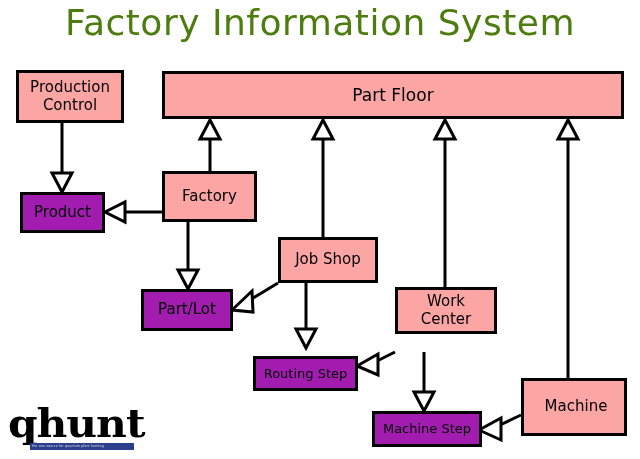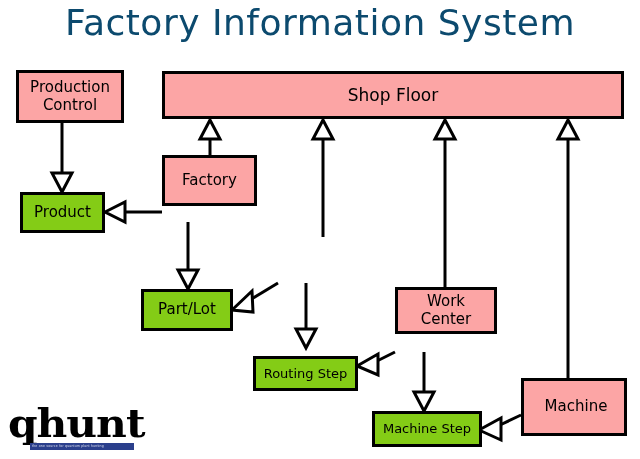--- a/index.html
+++ b/index.html
@@ -22,41 +22,41 @@
   }
   #title {
     position: absolute;
     left: 0;
     top: 2px;
     width: 640px;
     text-align: center;
     font-size: 36px;
     font-weight: 400;
     letter-spacing: 0.5px;
-    color: #0c4a6e;
+    color: #4d7c0f;
     font-family: "DejaVu Sans", sans-serif;
     white-space: nowrap;
   }
   .node {
     position: absolute;
     box-sizing: border-box;
     border: 3px solid #000000;
     display: flex;
     align-items: center;
     justify-content: center;
     text-align: center;
     color: #000000;
     font-family: "DejaVu Sans", sans-serif;
     line-height: 1.18;
     z-index: 3;
     padding: 0 2px;
     overflow: hidden;
   }
   .node.green { background: #fca5a5; }
-  .node.yellow { background: #84cc16; }
+  .node.yellow { background: #a21caf; }
 
   #svg-links {
     position: absolute;
     left: 0;
     top: 0;
     width: 640px;
     height: 459px;
     z-index: 1;
   }
 
@@ -152,35 +152,38 @@
       <line x1="521" y1="415" x2="500" y2="425"></line>
       <polygon points="479,430 501,418 501,440" fill="#ffffff" stroke="#000000" stroke-width="3"></polygon>
     </g>
   </svg>
 
   <div class="node green" style="left:16px; top:70px; width:108px; height:53px; font-size:15px;">
     <span>Production Control</span>
   </div>
 
   <div class="node green" style="left:162px; top:71px; width:462px; height:48px; font-size:17px;">
-    <span>Shop Floor</span>
+    <span>Part Floor</span>
   </div>
 
   <div class="node yellow" style="left:20px; top:192px; width:85px; height:41px; font-size:15px;">
     <span>Product</span>
   </div>
 
-  <div class="node green" style="left:162px; top:155px; width:95px; height:51px; font-size:15px;">
+  <div class="node green" style="left:162px; top:171px; width:95px; height:51px; font-size:15px;">
     <span>Factory</span>
   </div>
 
   <div class="node yellow" style="left:141px; top:289px; width:92px; height:42px; font-size:15px;">
     <span>Part/Lot</span>
   </div>
 
+  <div class="node green" style="left:278px; top:237px; width:100px; height:46px; font-size:15px;">
+    <span>Job Shop</span>
+  </div>
 
   <div class="node green" style="left:395px; top:287px; width:102px; height:47px; font-size:15px;">
     <span>Work Center</span>
   </div>
 
   <div class="node yellow" style="left:253px; top:348px; width:105px; height:35px; font-size:13px;margin-top:8px;">
     <span>Routing Step</span>
   </div>
 
   <div class="node green" style="left:521px; top:378px; width:106px; height:58px; font-size:15px;padding-left:6px;">

